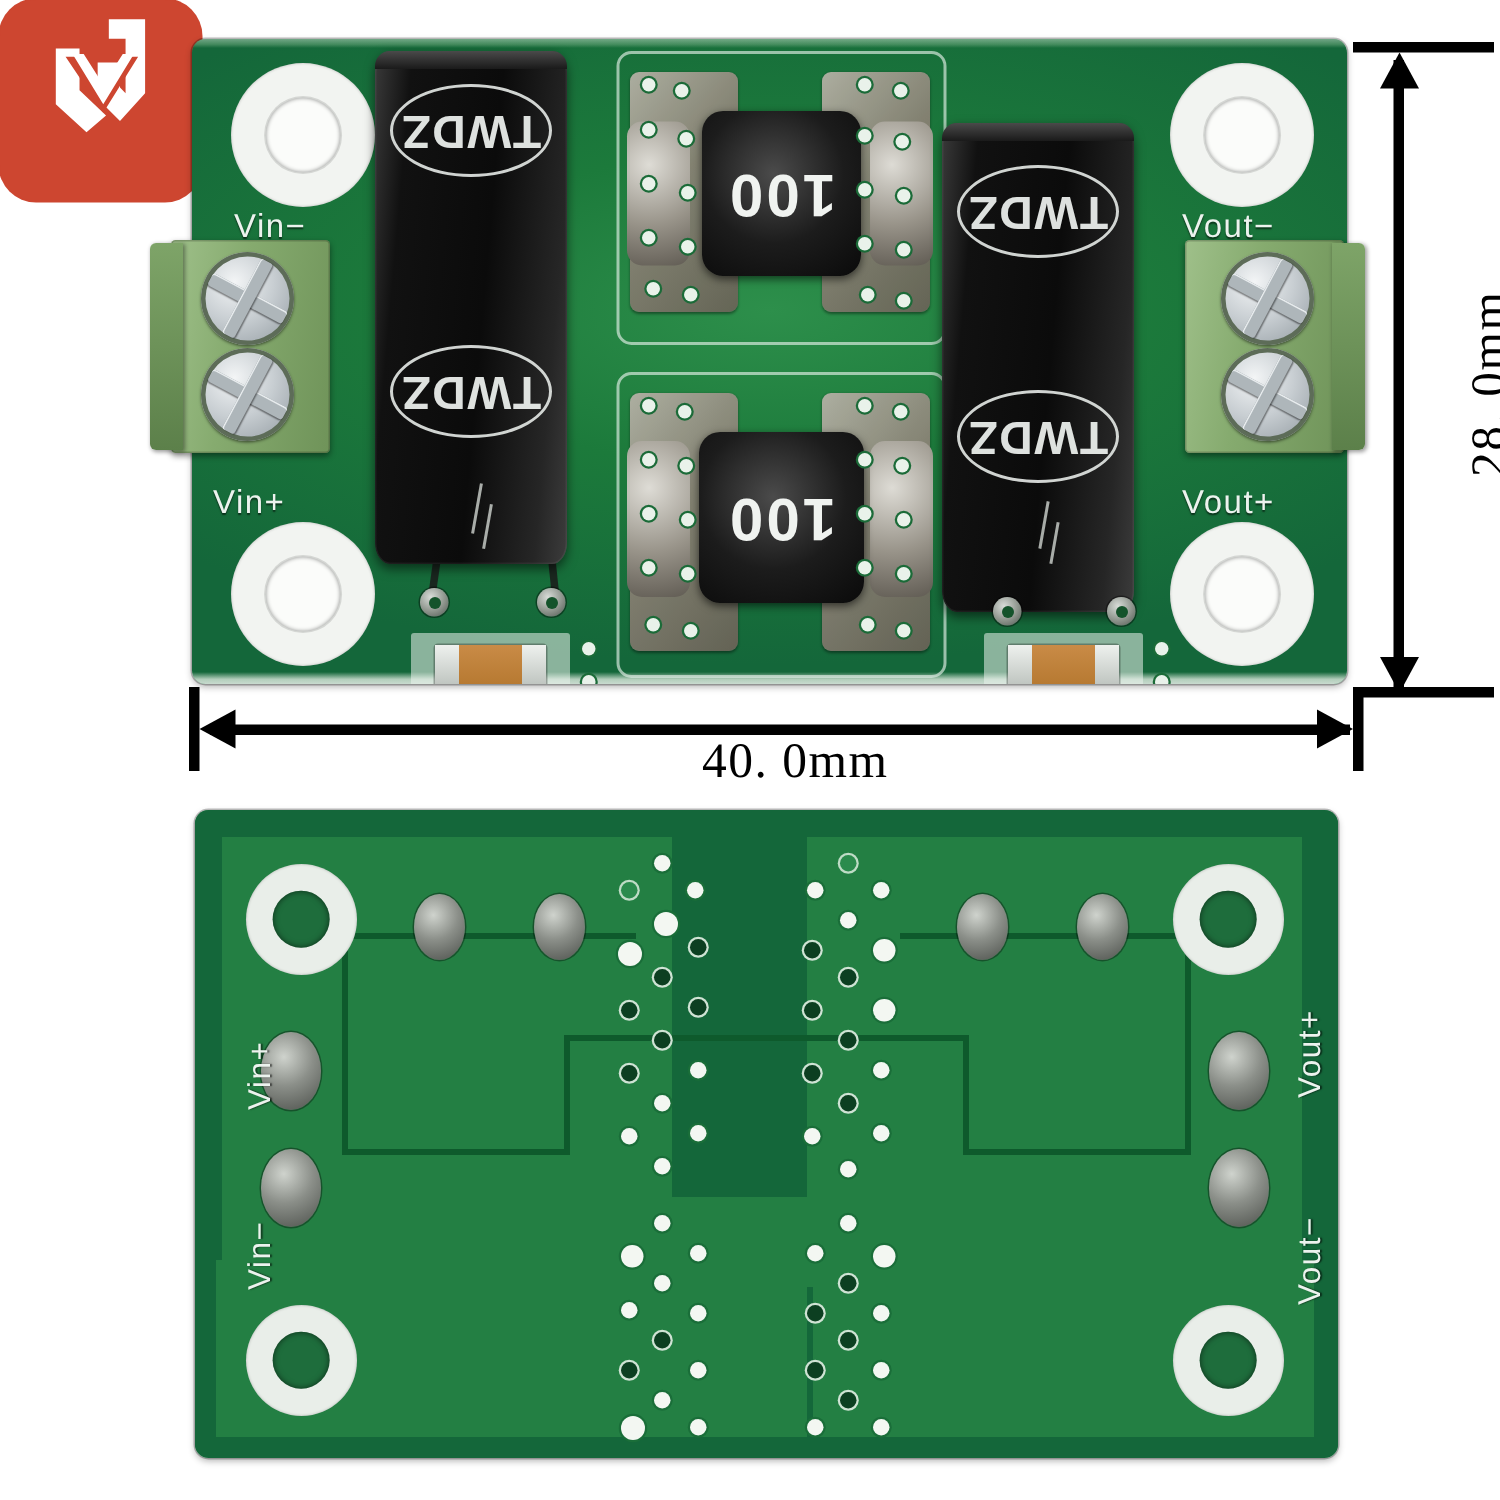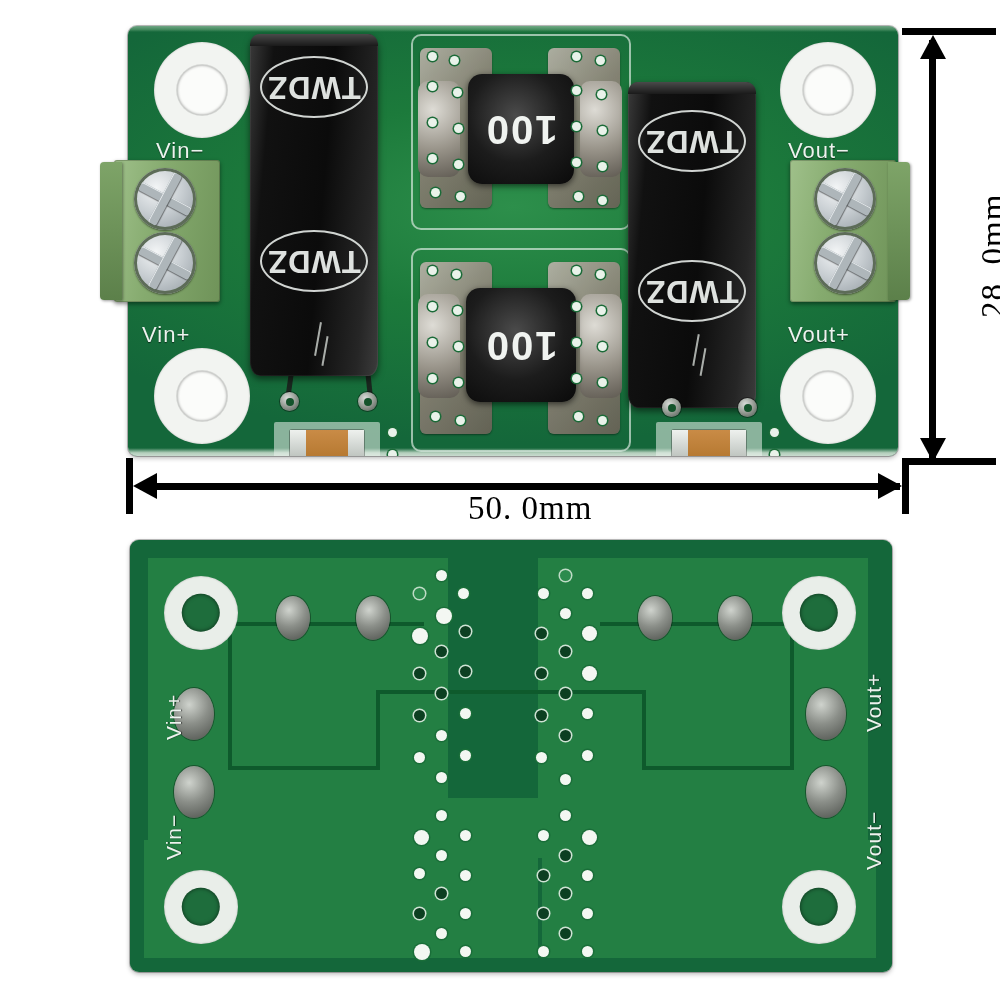--- a/index.html
+++ b/index.html
@@ -263,37 +263,46 @@
     <div class="side"></div>
     <div class="screw" style="left:20px;top:8px;"></div>
     <div class="screw" style="left:20px;top:72px;"></div>
   </div>
   <div class="termblock" style="left:790px;top:160px;width:106px;height:142px;z-index:40;">
     <div class="side"></div>
     <div class="screw" style="left:24px;top:8px;"></div>
     <div class="screw" style="left:24px;top:72px;"></div>
   </div>
 
+  <div id="brand-logo" class="nosel">
+    <svg class="jmark" viewBox="0 0 140 86" xmlns="http://www.w3.org/2000/svg">
+      <path d="M78 3 L104 3 L104 56 L86 76 L70 60 L70 34 L86 34 L86 52 L90 56 L90 17 L78 17 Z" fill="#ffffff"></path>
+      <path d="M40 24 L57 24 L57 54 L76 72 L62 84 L40 64 Z" fill="#ffffff"></path>
+      <path d="M47 30 L58 30 L74 54 L88 30 L99 30 L74 70 Z" fill="#cd4630"></path>
+      <path d="M52 28 L60 28 L74 50 L88 28 L96 28 L74 64 Z" fill="#ffffff"></path>
+    </svg>
+    <div class="brandtext">JIEJUN</div>
+  </div>
 
   <div class="dimline" style="left:902px;top:28px;width:94px;height:7px;"></div>
 
   <div class="dimline" style="left:929px;top:40px;width:7px;height:420px;"></div>
   <div class="arrow up" style="left:920px;top:35px;"></div>
   <div class="arrow down" style="left:920px;top:438px;"></div>
   <div class="dimtext vert" style="left:975px;top:318px;">28. 0mm</div>
 
   <div class="dimline" style="left:902px;top:458px;width:94px;height:7px;"></div>
   <div class="dimline" style="left:902px;top:458px;width:7px;height:56px;"></div>
 
   <div class="dimline" style="left:126px;top:458px;width:7px;height:56px;"></div>
 
   <div class="dimline" style="left:140px;top:483px;width:760px;height:7px;"></div>
   <div class="arrow left" style="left:133px;top:473px;"></div>
   <div class="arrow right" style="left:878px;top:473px;"></div>
-  <div class="dimtext" style="left:468px;top:490px;">50. 0mm</div>
+  <div class="dimtext" style="left:468px;top:490px;">40. 0mm</div>
 
   <div class="board" id="board-bottom">
     <div class="edge-top"></div>
     <div class="edge-bot"></div>
 
     <div class="trace" style="left:0;top:0;width:762px;height:432px;background:#14673a;"></div>
 
     <div class="gndfill" style="left:18px;top:18px;width:300px;height:300px;
          clip-path:polygon(0 0,300 0,300 240,200 300,0 300);"></div>
 

